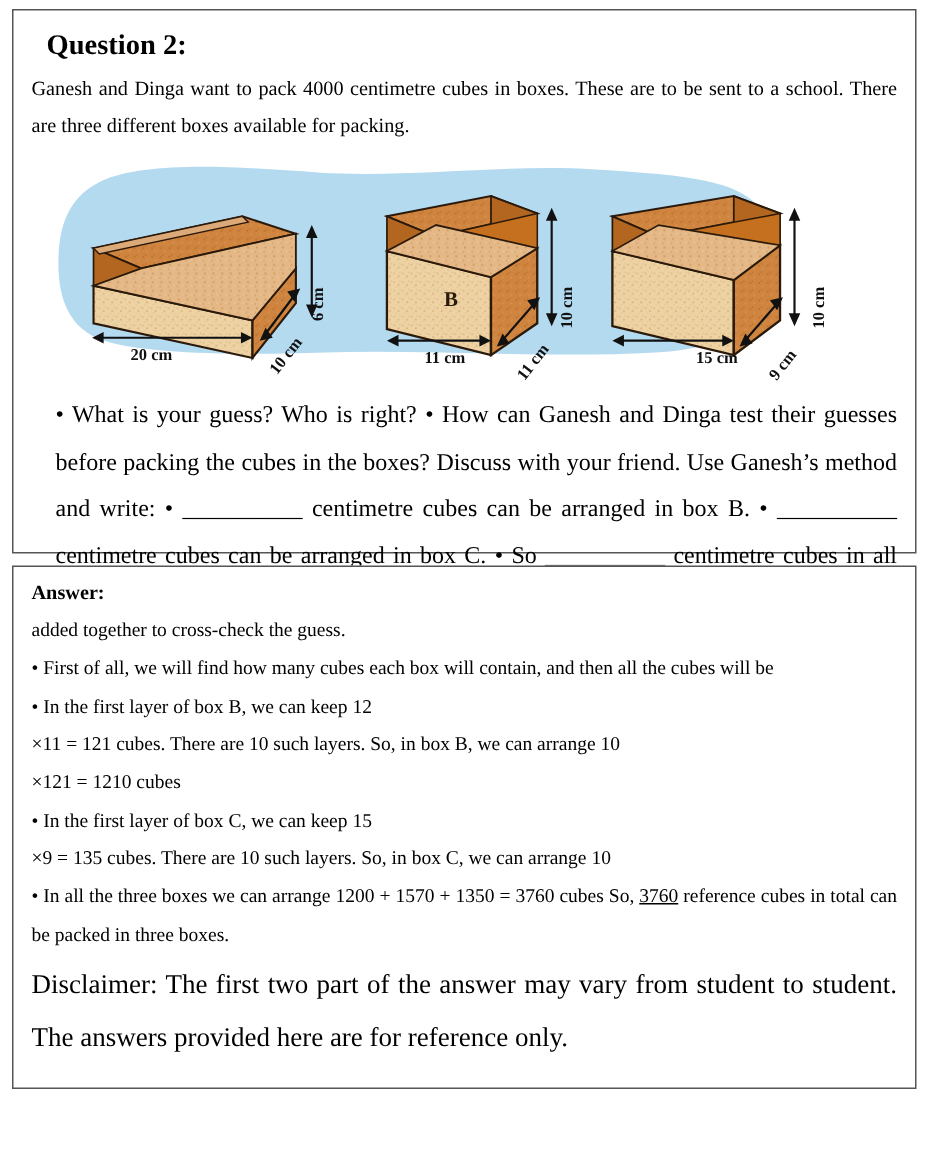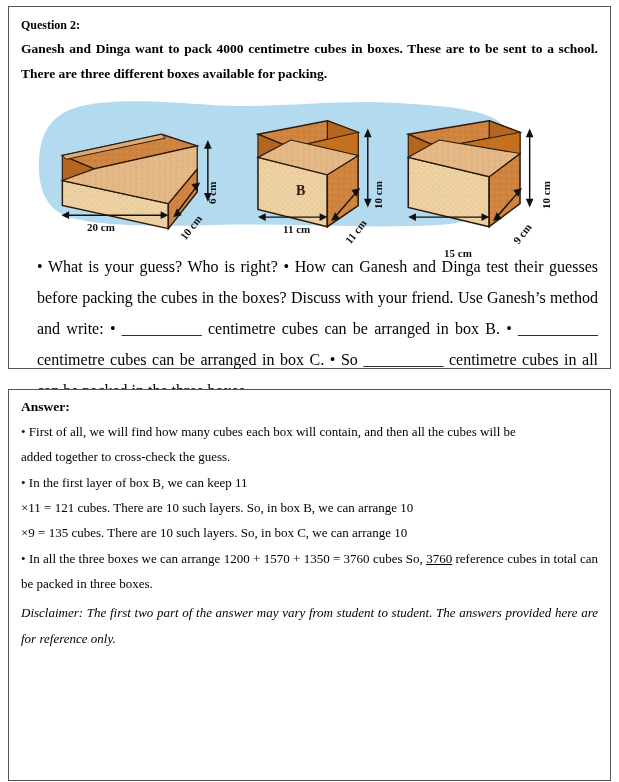--- a/index.html
+++ b/index.html
@@ -25,31 +25,31 @@
   }
 
   .panel {
     border: 1px solid #555;
     box-sizing: border-box;
     padding: 9px 10px 10px 10px;
     background: #fff;
   }
 
   .panel-question { height: 363px; position: relative; }
-  .panel-answer  { margin-top: 20px; height: 392px; position: relative; }
+  .panel-answer  { margin-top: 8px; height: 349px; position: relative; }
 
   .q-label {
     font-weight: bold;
-    font-size: 12px;
+    font-size: 19px;
     line-height: 1.55;
-    margin: 0 0 2px 2px;
+    margin: 0 0 2px 12px;
   }
 
   .q-statement {
-    font-weight: bold;
+    font-weight: normal;
     font-size: 13.5px;
     line-height: 1.85;
     margin: 0 2px;
     text-align: justify;
   }
 
   
   .illus {
     position: relative;
     height: 148px;
@@ -104,25 +104,24 @@
   .a-line {
     font-size: 13px;
     line-height: 1.95;
     margin: 0 2px;
     text-align: justify;
   }
   .a-line.just-last { text-align: justify; }
   .underline-num { text-decoration: underline; }
 
   .disclaimer {
-    font-size: 13px;
+    font-size: 18px;
     line-height: 1.95;
     margin: 4px 2px 0 2px;
     text-align: justify;
-    font-style: italic;
   }
 </style>
 </head>
 <body>
 
 <div class="page">
 
   <div class="panel panel-question">
 
     <div class="q-label">Question 2:</div>
@@ -250,21 +249,21 @@
       <span class="dim-label" style="left:68px; top:128px;">20 cm</span>
       <span class="dim-label rotdg" style="left:168px; top:137px;">10 cm</span>
       <span class="dim-label rot90" style="left:199px; top:99px;">6 cm</span>
 
       <span class="box-face-letter" style="left:277px; top:90px;">B</span>
       <span class="dim-label" style="left:264px; top:130px;">11 cm</span>
       <span class="dim-label rotdg" style="left:333px; top:141px;">11 cm</span>
       <span class="dim-label rot90" style="left:365px; top:104px;">10 cm</span>
 
       <span class="box-face-letter" style="left:0; top:0; opacity:0;"></span>
-      <span class="dim-label" style="left:425px; top:130px;margin-top:24px;">15 cm</span>
+      <span class="dim-label" style="left:445px; top:130px;">15 cm</span>
       <span class="dim-label rotdg" style="left:501px; top:141px;">9 cm</span>
       <span class="dim-label rot90" style="left:533px; top:104px;">10 cm</span>
     </div>
 
     <div class="q-body">
       <span>• What is your guess? Who is right? • How can Ganesh and Dinga test their guesses before</span>
       <span>packing the cubes in the boxes? Discuss with your friend. Use Ganesh’s method and write: •</span>
       <span class="blank">__________</span>
       <span>centimetre cubes can be arranged in box B. •</span>
       <span class="blank">__________</span>
@@ -272,24 +271,26 @@
       <span>arranged in box C. • So</span>
       <span class="blank">__________</span>
       <span>centimetre cubes in all can be packed in the three boxes.</span>
     </div>
   </div>
 
   <div class="panel panel-answer">
 
     <div class="a-label">Answer:</div>
 
+    <div class="a-line">added together to cross-check the guess.</div>
     <div class="a-line">• First of all, we will find how many cubes each box will contain, and then all the cubes will be</div>
-    <div class="a-line">added together to cross-check the guess.</div>
-    <div class="a-line">• In the first layer of box B, we can keep 11</div>
+    <div class="a-line">• In the first layer of box B, we can keep 12</div>
     <div class="a-line">×11 = 121 cubes. There are 10 such layers. So, in box B, we can arrange 10</div>
+    <div class="a-line">×121 = 1210 cubes</div>
+    <div class="a-line">• In the first layer of box C, we can keep 15</div>
     <div class="a-line">×9 = 135 cubes. There are 10 such layers. So, in box C, we can arrange 10</div>
 
     <div class="a-line just-last">
       <span>• In all the three boxes we can arrange 1200 + 1570 + 1350 = 3760 cubes So,</span>
       <span class="underline-num">3760</span>
       <span>reference</span>
       <span>cubes in total can be packed in three boxes.</span>
     </div>
 
     <div class="disclaimer">Disclaimer: The first two part of the answer may vary from student to student. The answers provided here are for reference only.</div>

